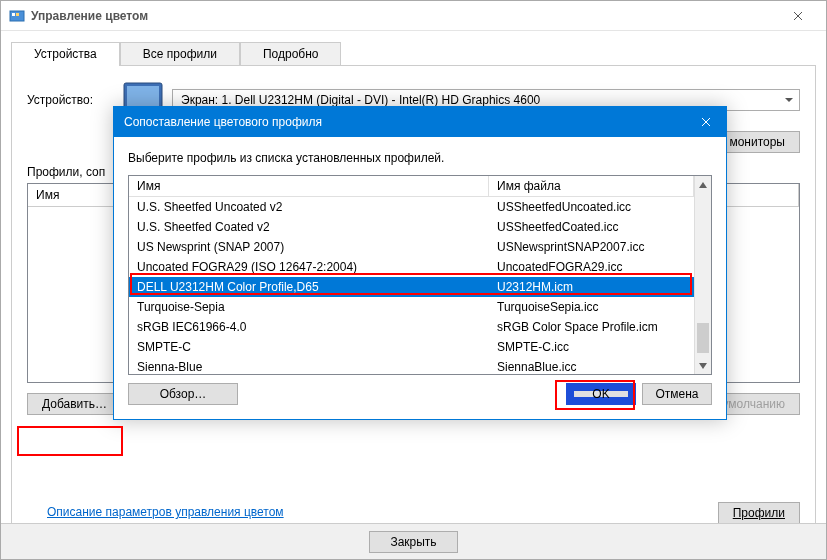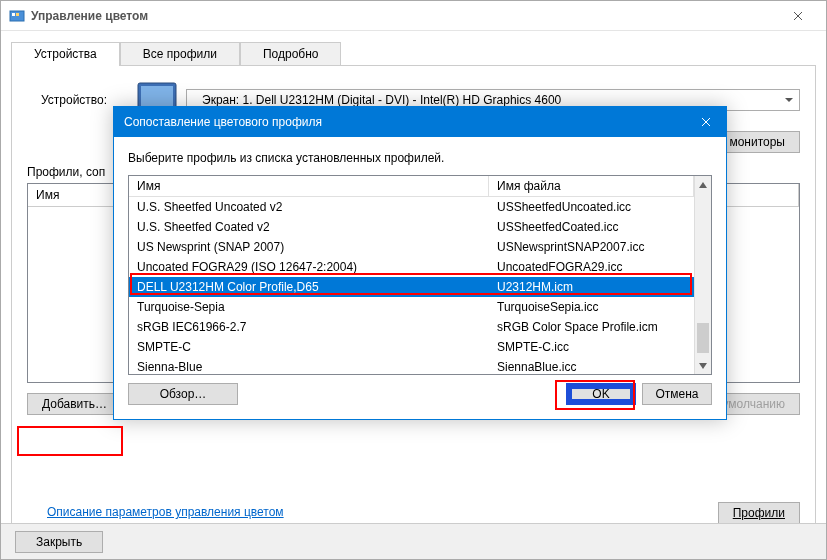--- a/index.html
+++ b/index.html
@@ -13,40 +13,40 @@
 .titlebar .title { flex: 1; color: #555; font-weight: bold; }
 .titlebar .close { width: 40px; height: 28px; display: flex; align-items: center; justify-content: center; color: #555; cursor: pointer; }
 
 .tabs { display: flex; padding: 10px 10px 0 10px; }
 .tab { padding: 4px 22px; border: 1px solid #ccc; border-bottom: none; background: #fff; margin-right: 0px; cursor: pointer; position: relative; top: 1px; }
 .tab.active { background: #fff; z-index: 2; }
 .tab:not(.active) { background: #f0f0f0; border-bottom: 1px solid #ccc; }
 .tab-content { margin: 0 10px 10px 10px; border: 1px solid #ccc; padding: 15px; height: 475px; position: relative; }
 
 .row { display: flex; align-items: center; margin-bottom: 12px; }
-.label { width: 95px; margin-left: 14px; }
+.label { width: 95px; }
 .monitor-icon { width: 42px; height: 38px; margin-right: 8px; display:flex; align-items:center; justify-content:center; }
-.dropdown { flex: 1; height: 22px; border: 1px solid #adadad; background: #fff; display: flex; align-items: center; padding: 0 15px; position: relative; }
+.dropdown { flex: 1; height: 22px; border: 1px solid #adadad; background: #fff; display: flex; align-items: center; padding: 0 8px; position: relative; }
 .dropdown::after { content: ''; position: absolute; right: 6px; top: 8px; border: 4px solid transparent; border-top-color: #555; }
 
 .btn { height: 22px; padding: 0 14px; border: 1px solid #adadad; background: #e1e1e1; cursor: pointer; display: inline-flex; align-items: center; justify-content: center; }
-.btn.default { border: 6px solid #1d4ed8; }
+.btn.default { border: 8px solid #1d4ed8; }
 .btn:disabled, .btn.disabled { color: #a0a0a0; cursor: default; }
 
 .profiles-label { margin-bottom: 4px; }
 .listbox { border: 1px solid #828790; height: 200px; background: #fff; }
 .listbox-header { display: flex; border-bottom: 1px solid #ccc; }
 .listbox-header .col { padding: 4px 8px; border-right: 1px solid #ccc; background: #fff; }
 
 .bottom-buttons { margin-top: 10px; display: flex; gap: 6px; }
 
 .link { color: #0066cc; text-decoration: underline; cursor: pointer; position: absolute; bottom: 20px; left: 15px; margin-left: 20px; }
 .profiles-btn { position: absolute; bottom: 15px; right: 15px; }
 
-.footer { position: absolute; bottom: 0; left: 0; right: 0; height: 36px; background: #f0f0f0; border-top: 1px solid #ccc; display: flex; align-items: center; justify-content: flex-start; padding: 0 14px; }
+.footer { position: absolute; bottom: 0; left: 0; right: 0; height: 36px; background: #f0f0f0; border-top: 1px solid #ccc; display: flex; align-items: center; justify-content: center; padding: 0 14px; }
 
 
 .modal { position: absolute; left: 113px; top: 106px; width: 614px; background: #fff; border: 1px solid #0078d7; box-shadow: 0 0 20px rgba(0,0,0,0.25); z-index: 10; }
 .modal-titlebar { height: 30px; background: #0078d7; color: #fff; display: flex; align-items: center; padding: 0 10px; }
 .modal-titlebar .title { flex: 1; font-size: 12px; }
 .modal-titlebar .close { width: 40px; height: 30px; margin-right: -10px; display: flex; align-items: center; justify-content: center; cursor: pointer; color: #fff; }
 .modal-body { padding: 14px; }
 .modal-instruction { margin-bottom: 10px; }
 
 .profile-list { border: 1px solid #828790; height: 200px; display: flex; background: #fff; }
@@ -182,21 +182,21 @@
             </div>
             <div class="profile-row selected">
               <div class="cell col-name">DELL U2312HM Color Profile,D65</div>
               <div class="cell col-file">U2312HM.icm</div>
             </div>
             <div class="profile-row">
               <div class="cell col-name">Turquoise-Sepia</div>
               <div class="cell col-file">TurquoiseSepia.icc</div>
             </div>
             <div class="profile-row">
-              <div class="cell col-name">sRGB IEC61966-2.7</div>
+              <div class="cell col-name">sRGB IEC61966-4.0</div>
               <div class="cell col-file">sRGB Color Space Profile.icm</div>
             </div>
             <div class="profile-row">
               <div class="cell col-name">SMPTE-C</div>
               <div class="cell col-file">SMPTE-C.icc</div>
             </div>
             <div class="profile-row">
               <div class="cell col-name">Sienna-Blue</div>
               <div class="cell col-file">SiennaBlue.icc</div>
             </div>

